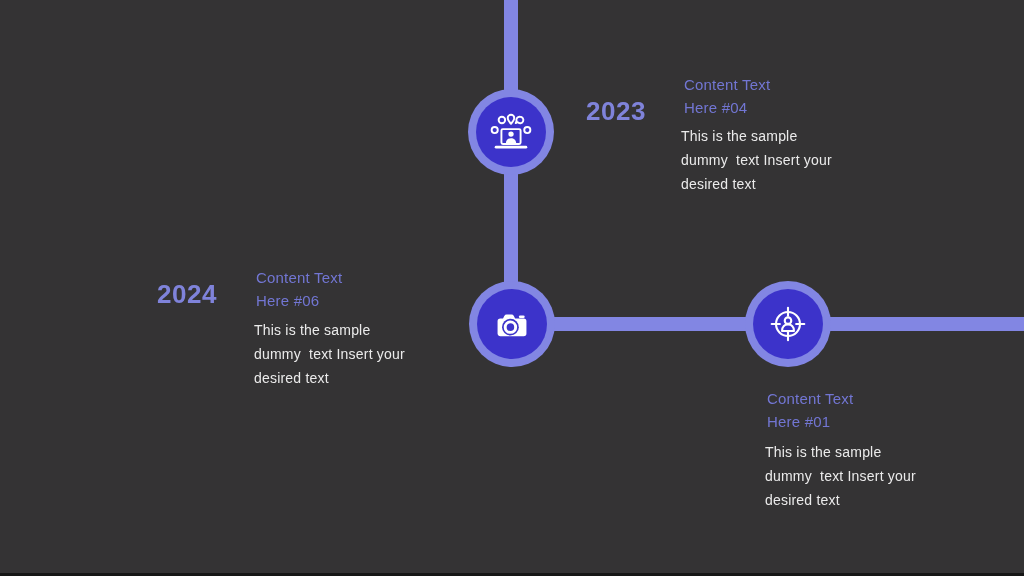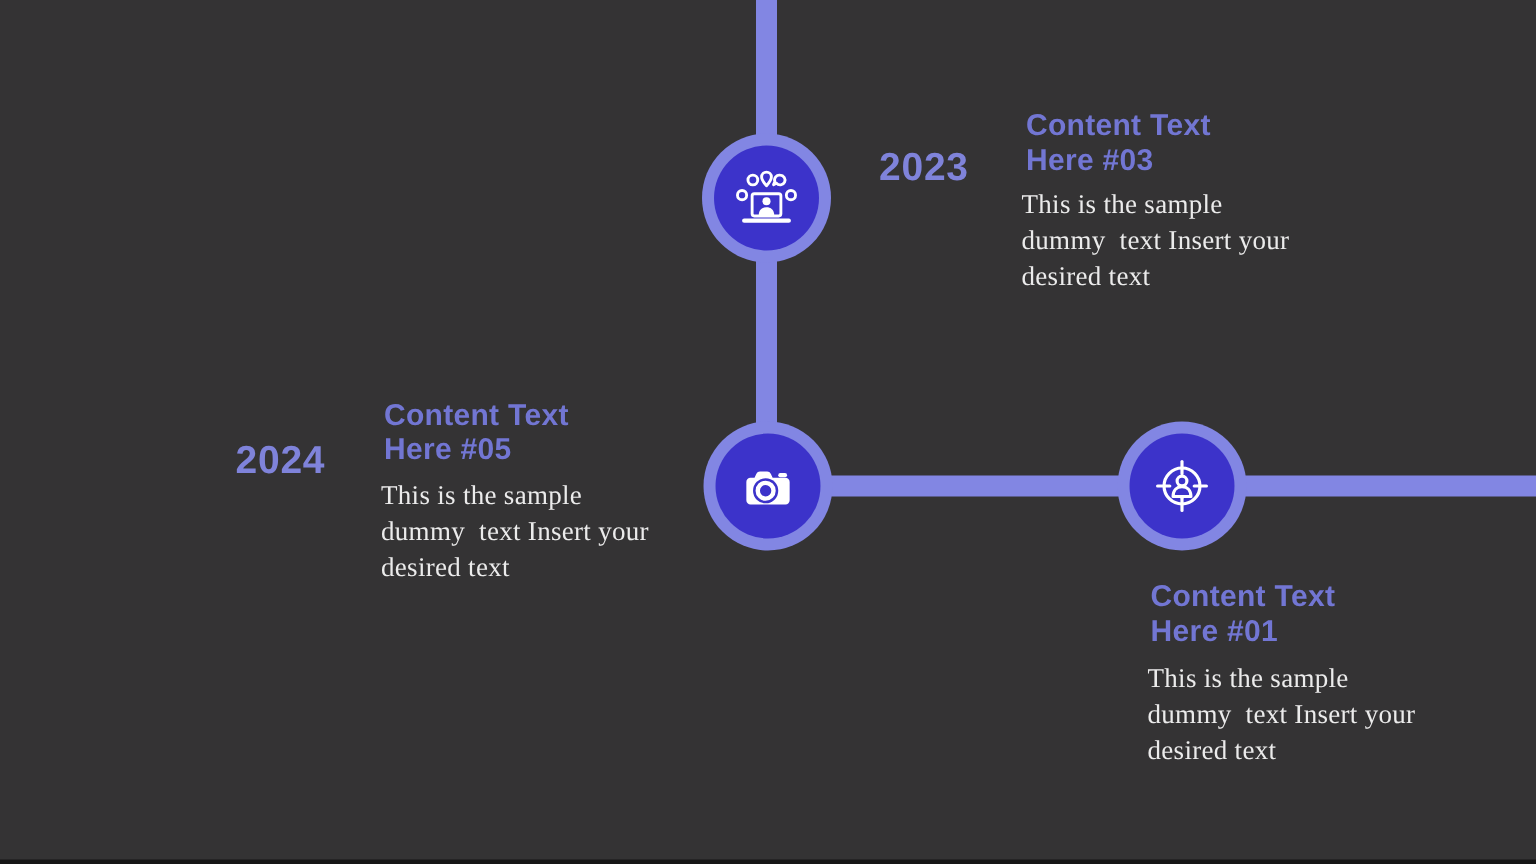--- a/index.html
+++ b/index.html
@@ -61,41 +61,40 @@
     position: absolute;
     font-size: 26px;
     font-weight: bold;
     line-height: 36px;
     color: var(--year-text, #7f83da);
     letter-spacing: 0.5px;
     margin-top: 20px;
   }
   .heading {
     position: absolute;
-    font-size: 20px;
-    font-weight: bold;
+    font-size: 15px;
+    font-weight: normal;
     line-height: 23px;
     color: var(--heading-text, #7276d3);
     letter-spacing: 0.2px;
   }
   .body-text {
     position: absolute;
-    font-size: 18px;
+    font-size: 14px;
     line-height: 24px;
     color: var(--body-text, #ebebeb);
     letter-spacing: 0.2px;
-    font-family: Liberation Serif, serif;
   }
   .body-text span, .heading span { white-space: pre-wrap; }
 
   .year-2023    { left: 586px; top: 73px; }
   .heading-2023 { left: 684px; top: 73px; }
   .body-2023    { left: 681px; top: 124px; }
 
-  .year-2024    { left: 157px; top: 268px; }
+  .year-2024    { left: 157px; top: 256px; }
   .heading-2024 { left: 256px; top: 266px; }
   .body-2024    { left: 254px; top: 318px; }
 
   .year-2025    { left: 669px; top: 388px; }
   .heading-2025 { left: 767px; top: 387px; }
   .body-2025    { left: 765px; top: 440px; }
 </style>
 </head>
 <body>
 
@@ -141,32 +140,32 @@
         <path d="M32.5 24 H41"></path>
         <circle cx="24" cy="20.5" r="3.4"></circle>
         <path d="M17.8 31.3 c0-4.6 2.9-6.9 6.2-6.9 s6.2 2.3 6.2 6.9 z"></path>
       </svg>
     </div>
   </div>
 
   <div class="year year-2023">2023</div>
   <div class="heading heading-2023">
     <span>Content Text</span><br>
-    <span>Here #03</span>
+    <span>Here #04</span>
   </div>
   <div class="body-text body-2023">
     <span>This is the sample</span><br>
     <span>dummy  text Insert your</span><br>
     <span>desired text</span>
   </div>
 
   <div class="year year-2024">2024</div>
   <div class="heading heading-2024">
     <span>Content Text</span><br>
-    <span>Here #05</span>
+    <span>Here #06</span>
   </div>
   <div class="body-text body-2024">
     <span>This is the sample</span><br>
     <span>dummy  text Insert your</span><br>
     <span>desired text</span>
   </div>
 
   <div class="heading heading-2025">
     <span>Content Text</span><br>
     <span>Here #01</span>

